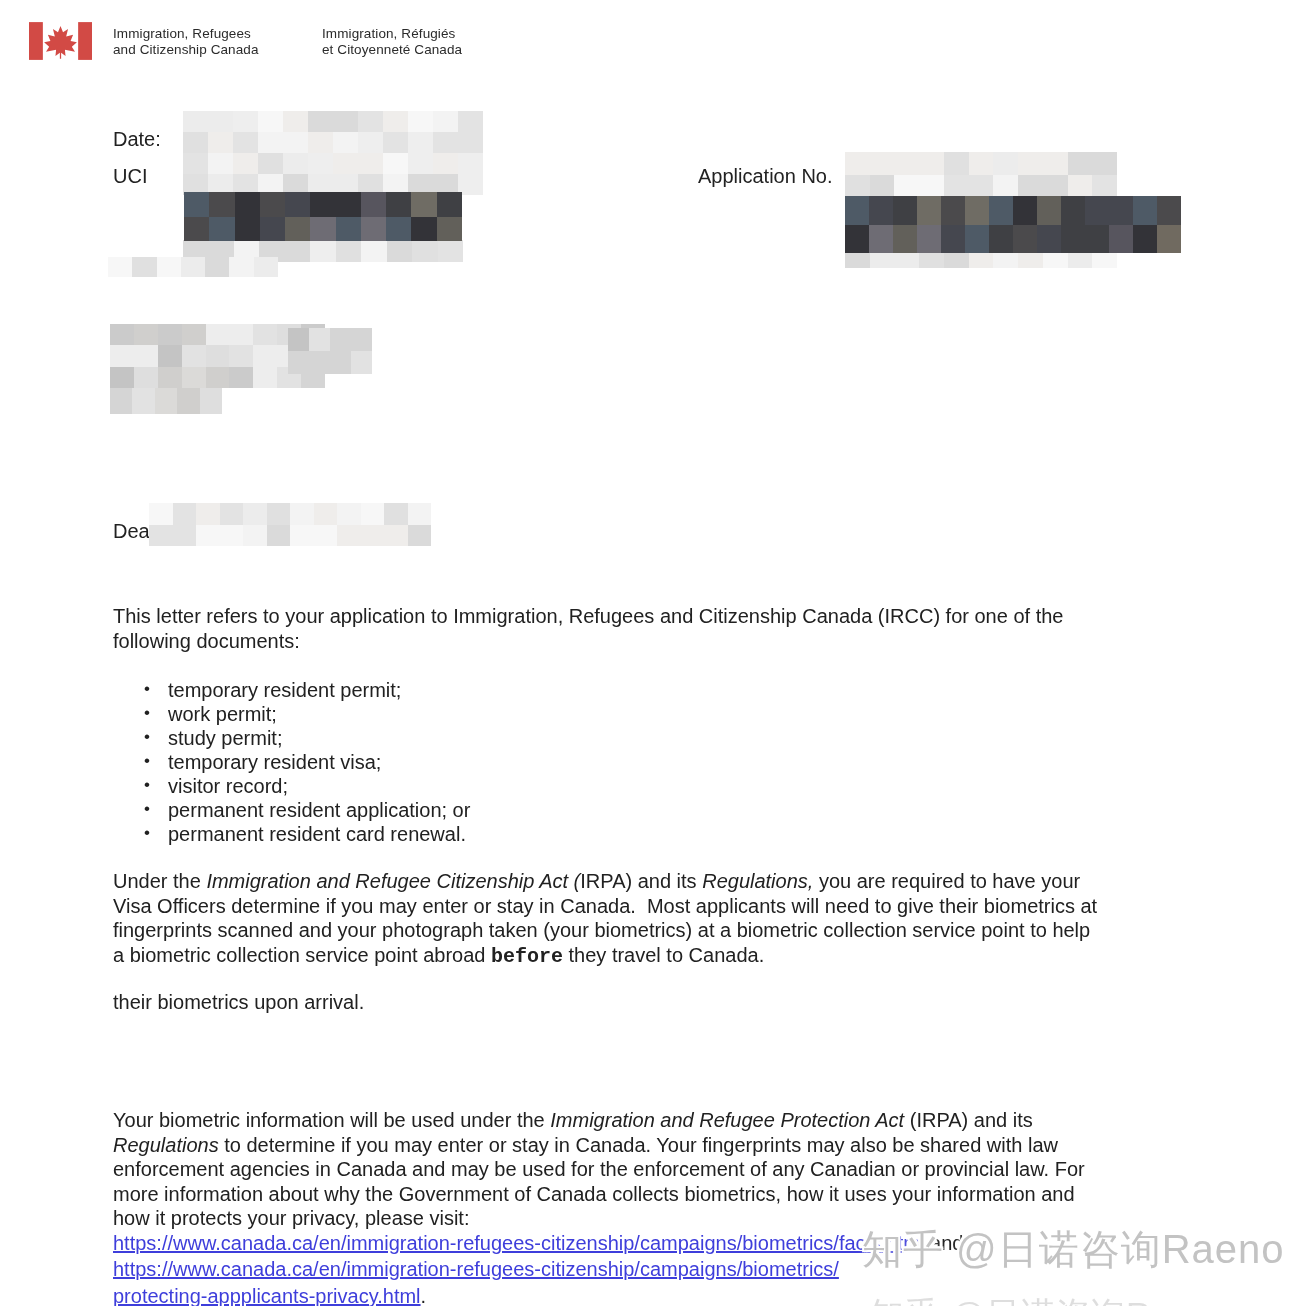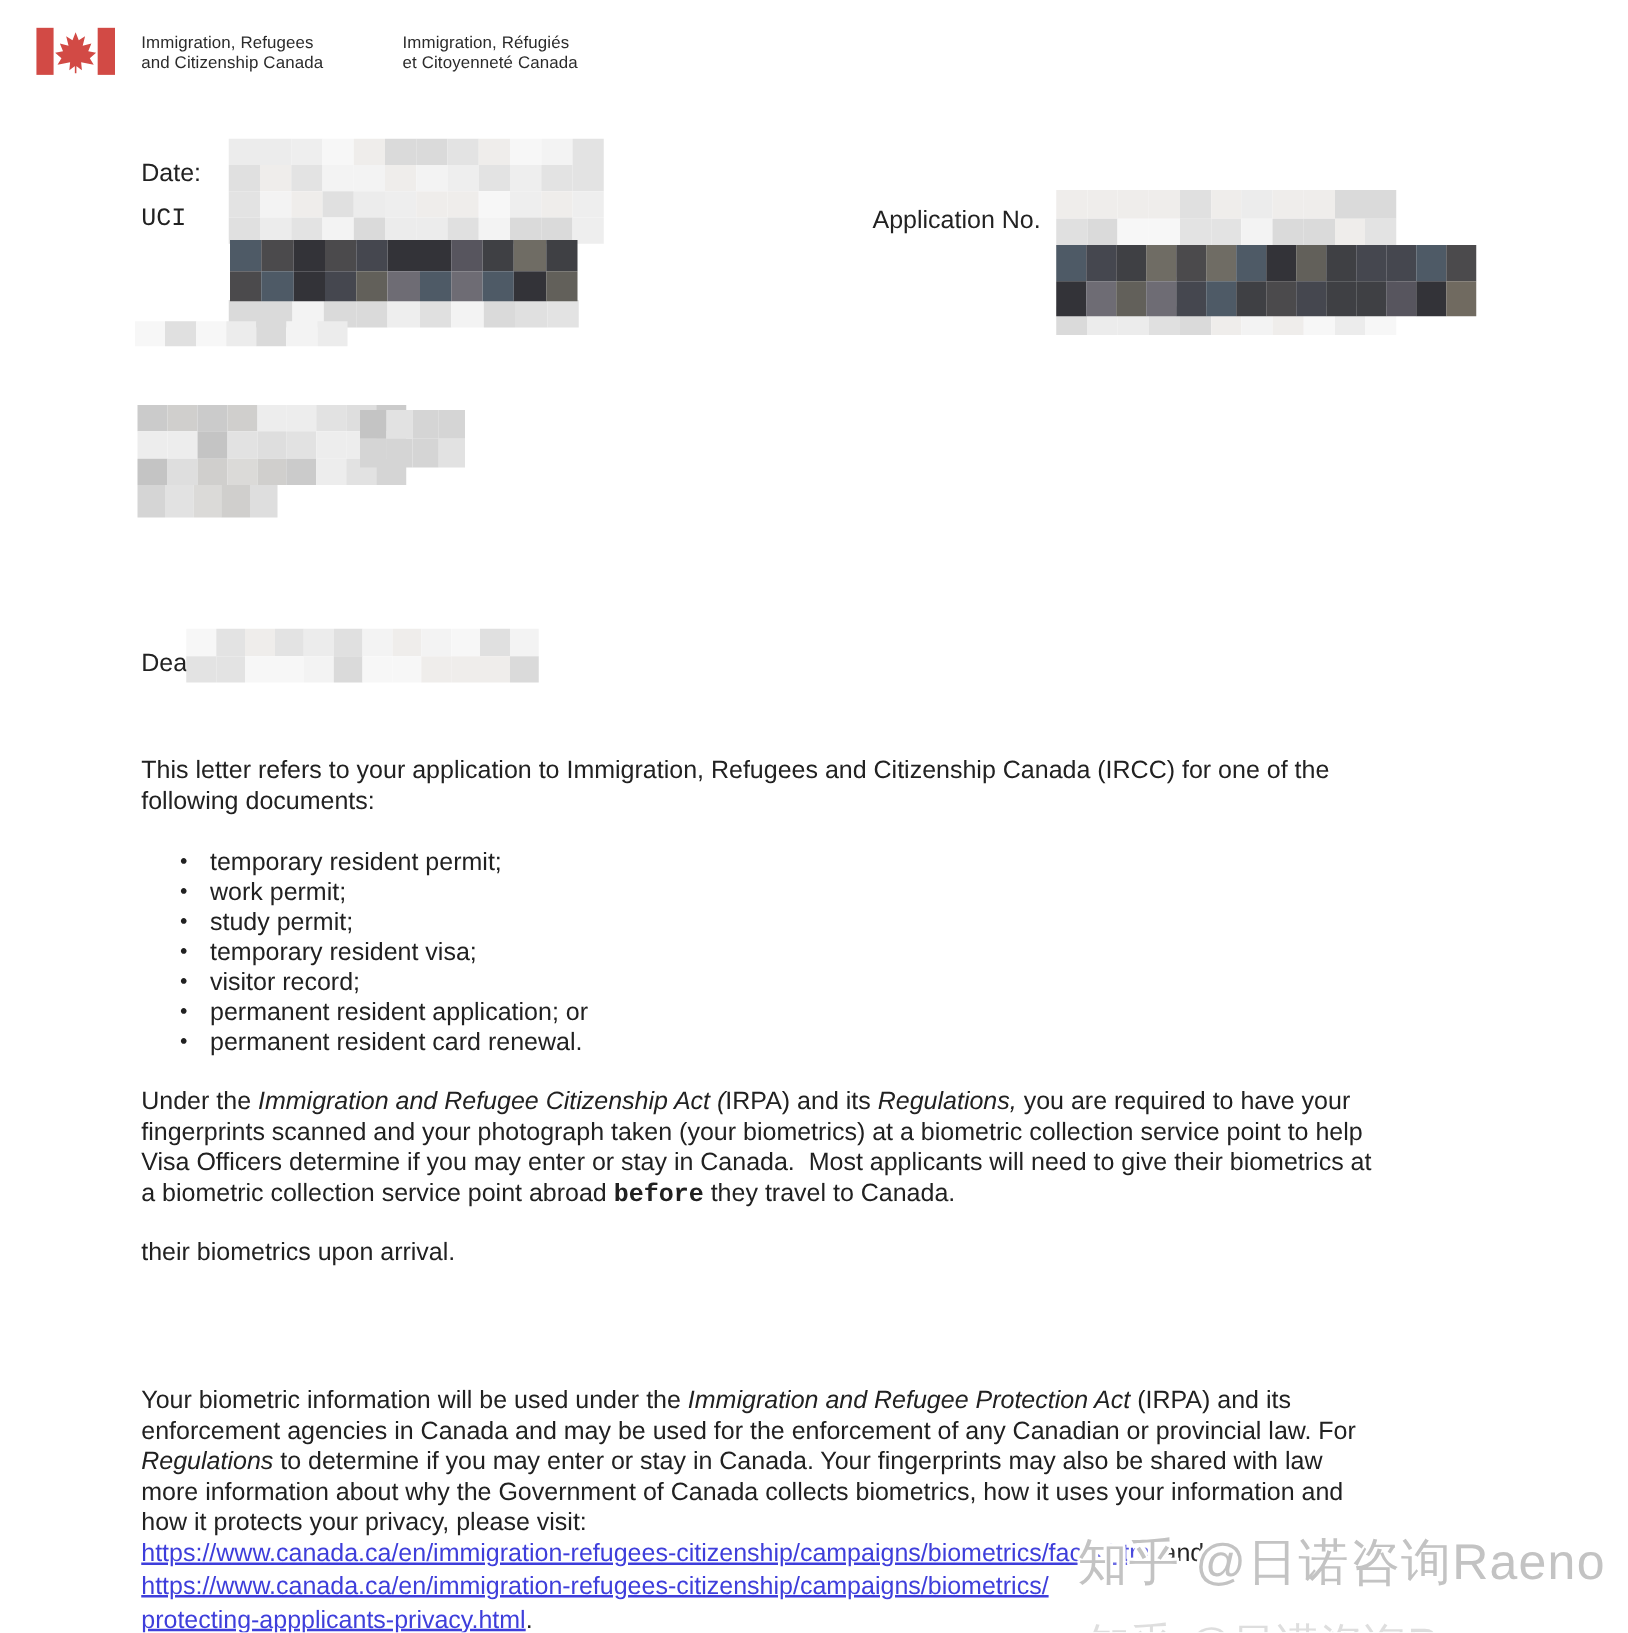--- a/index.html
+++ b/index.html
@@ -63,21 +63,21 @@
       <div>Immigration, Refugees</div>
       <div>and Citizenship Canada</div>
     </div>
     <div class="abs dept" style="left:322px;top:26px;">
       <div>Immigration, Réfugiés</div>
       <div>et Citoyenneté Canada</div>
     </div>
   </div>
 
   <div class="abs lbl" style="left:113px;top:127px;">Date:</div>
-  <div class="abs lbl" style="left:113px;top:164px;font-family:Liberation Mono, monospace;">UCI</div>
+  <div class="abs lbl" style="left:113px;top:164px;">UCI</div>
   <div class="abs lbl" style="left:698px;top:164px;">Application No.</div>
 
   <div class="mosaic" style="left: 183px; top: 111px; width: 300px; height: 84px; display: grid; grid-template-columns: repeat(12, 1fr); grid-template-rows: repeat(4, 1fr);">
       <div style="background: rgb(236, 236, 236);"></div>
       <div style="background: rgb(236, 236, 236);"></div>
       <div style="background: rgb(238, 238, 238);"></div>
       <div style="background: rgb(247, 247, 247);"></div>
       <div style="background: rgb(239, 237, 235);"></div>
       <div style="background: rgb(218, 218, 218);"></div>
       <div style="background: rgb(218, 218, 218);"></div>
@@ -344,34 +344,34 @@
       <div class="bullet-line"><span class="bullet-dot">•</span><span>work permit;</span></div>
       <div class="bullet-line"><span class="bullet-dot">•</span><span>study permit;</span></div>
       <div class="bullet-line"><span class="bullet-dot">•</span><span>temporary resident visa;</span></div>
       <div class="bullet-line"><span class="bullet-dot">•</span><span>visitor record;</span></div>
       <div class="bullet-line"><span class="bullet-dot">•</span><span>permanent resident application; or</span></div>
       <div class="bullet-line"><span class="bullet-dot">•</span><span>permanent resident card renewal.</span></div>
     </div>
 
   <div class="abs" style="left:113px;top:869px;">
       <div class="ln"><span>Under the </span><span class="it">Immigration and Refugee Citizenship Act (</span><span>IRPA) and its </span><span class="it">Regulations,</span><span> you are required to have your</span></div>
+      <div class="ln"><span>Visa Officers determine if you may enter or stay in Canada.  Most applicants will need to give their biometrics at</span></div>
       <div class="ln"><span>fingerprints scanned and your photograph taken (your biometrics) at a biometric collection service point to help</span></div>
-      <div class="ln"><span>Visa Officers determine if you may enter or stay in Canada.  Most applicants will need to give their biometrics at</span></div>
       <div class="ln"><span>a biometric collection service point abroad </span><span class="bd">before</span><span> they travel to Canada.</span></div>
     </div>
 
   <div class="abs" style="left:113px;top:990px;">
       <div class="ln"><span>their biometrics upon arrival.</span></div>
     </div>
 
 
   <div class="abs" style="left:113px;top:1108px;">
       <div class="ln"><span>Your biometric information will be used under the </span><span class="it">Immigration and Refugee Protection Act</span><span> (IRPA) and its</span></div>
+      <div class="ln"><span class="it">Regulations</span><span> to determine if you may enter or stay in Canada. Your fingerprints may also be shared with law</span></div>
       <div class="ln"><span>enforcement agencies in Canada and may be used for the enforcement of any Canadian or provincial law. For</span></div>
-      <div class="ln"><span class="it">Regulations</span><span> to determine if you may enter or stay in Canada. Your fingerprints may also be shared with law</span></div>
       <div class="ln"><span>more information about why the Government of Canada collects biometrics, how it uses your information and</span></div>
       <div class="ln"><span>how it protects your privacy, please visit:</span></div>
     </div>
 
   <div class="abs links" style="left:113px;top:1230px;">
       <div class="ln"><span class="lk">https://www.canada.ca/en/immigration-refugees-citizenship/campaigns/biometrics/facts.html</span><span> and</span></div>
       <div class="ln"><span class="lk">https://www.canada.ca/en/immigration-refugees-citizenship/campaigns/biometrics/</span></div>
       <div class="ln"><span class="lk">protecting-appplicants-privacy.html</span><span>.</span></div>
     </div>
 

